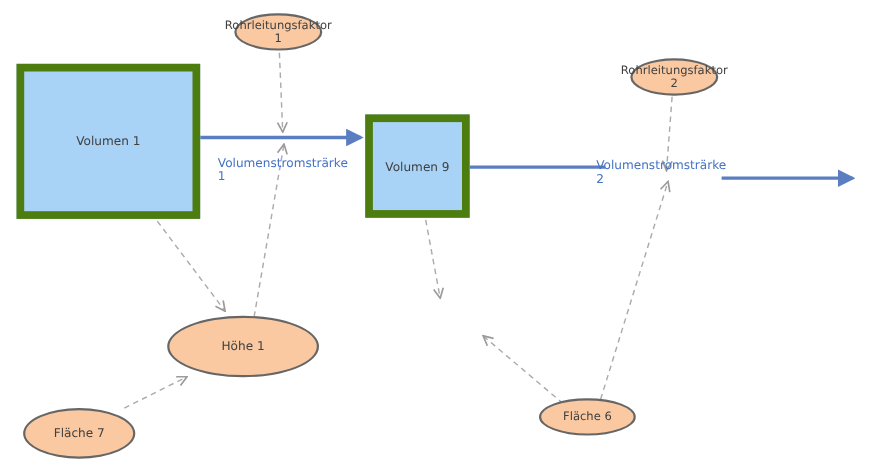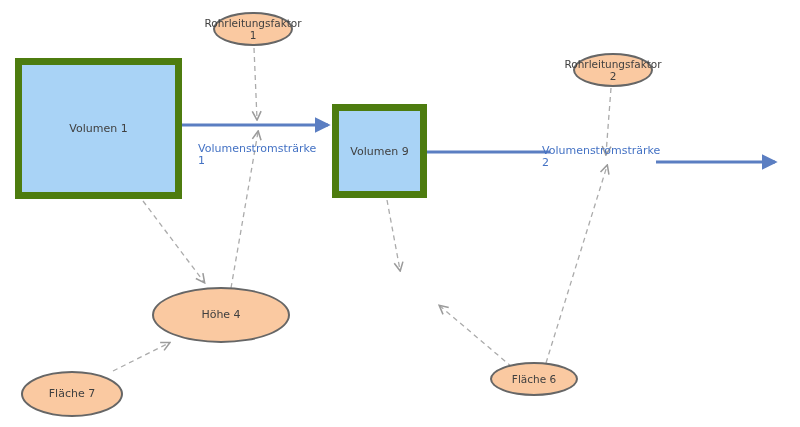--- a/index.html
+++ b/index.html
@@ -85,21 +85,21 @@
 
   <div class="variable" style="left:213px;top:12px;width:80px;height:34px">
     <span class="v-line">Rohrleitungsfaktor</span>
     <span class="v-line">1</span>
   </div>
   <div class="variable" style="left:573px;top:53px;width:80px;height:34px">
     <span class="v-line">Rohrleitungsfaktor</span>
     <span class="v-line">2</span>
   </div>
   <div class="variable" style="left:152px;top:287px;width:138px;height:56px;font-size:11px">
-    <span class="v-line">Höhe 4</span>
+    <span class="v-line">Höhe 1</span>
   </div>
   <div class="variable" style="left:21px;top:371px;width:102px;height:46px;font-size:11px">
     <span class="v-line">Fläche 7</span>
   </div>
   <div class="variable" style="left:490px;top:362px;width:88px;height:34px">
     <span class="v-line">Fläche 6</span>
   </div>
 
   <div class="flow-label" style="left:198px;top:143px">
     <div>Volumenstromsträrke</div>

